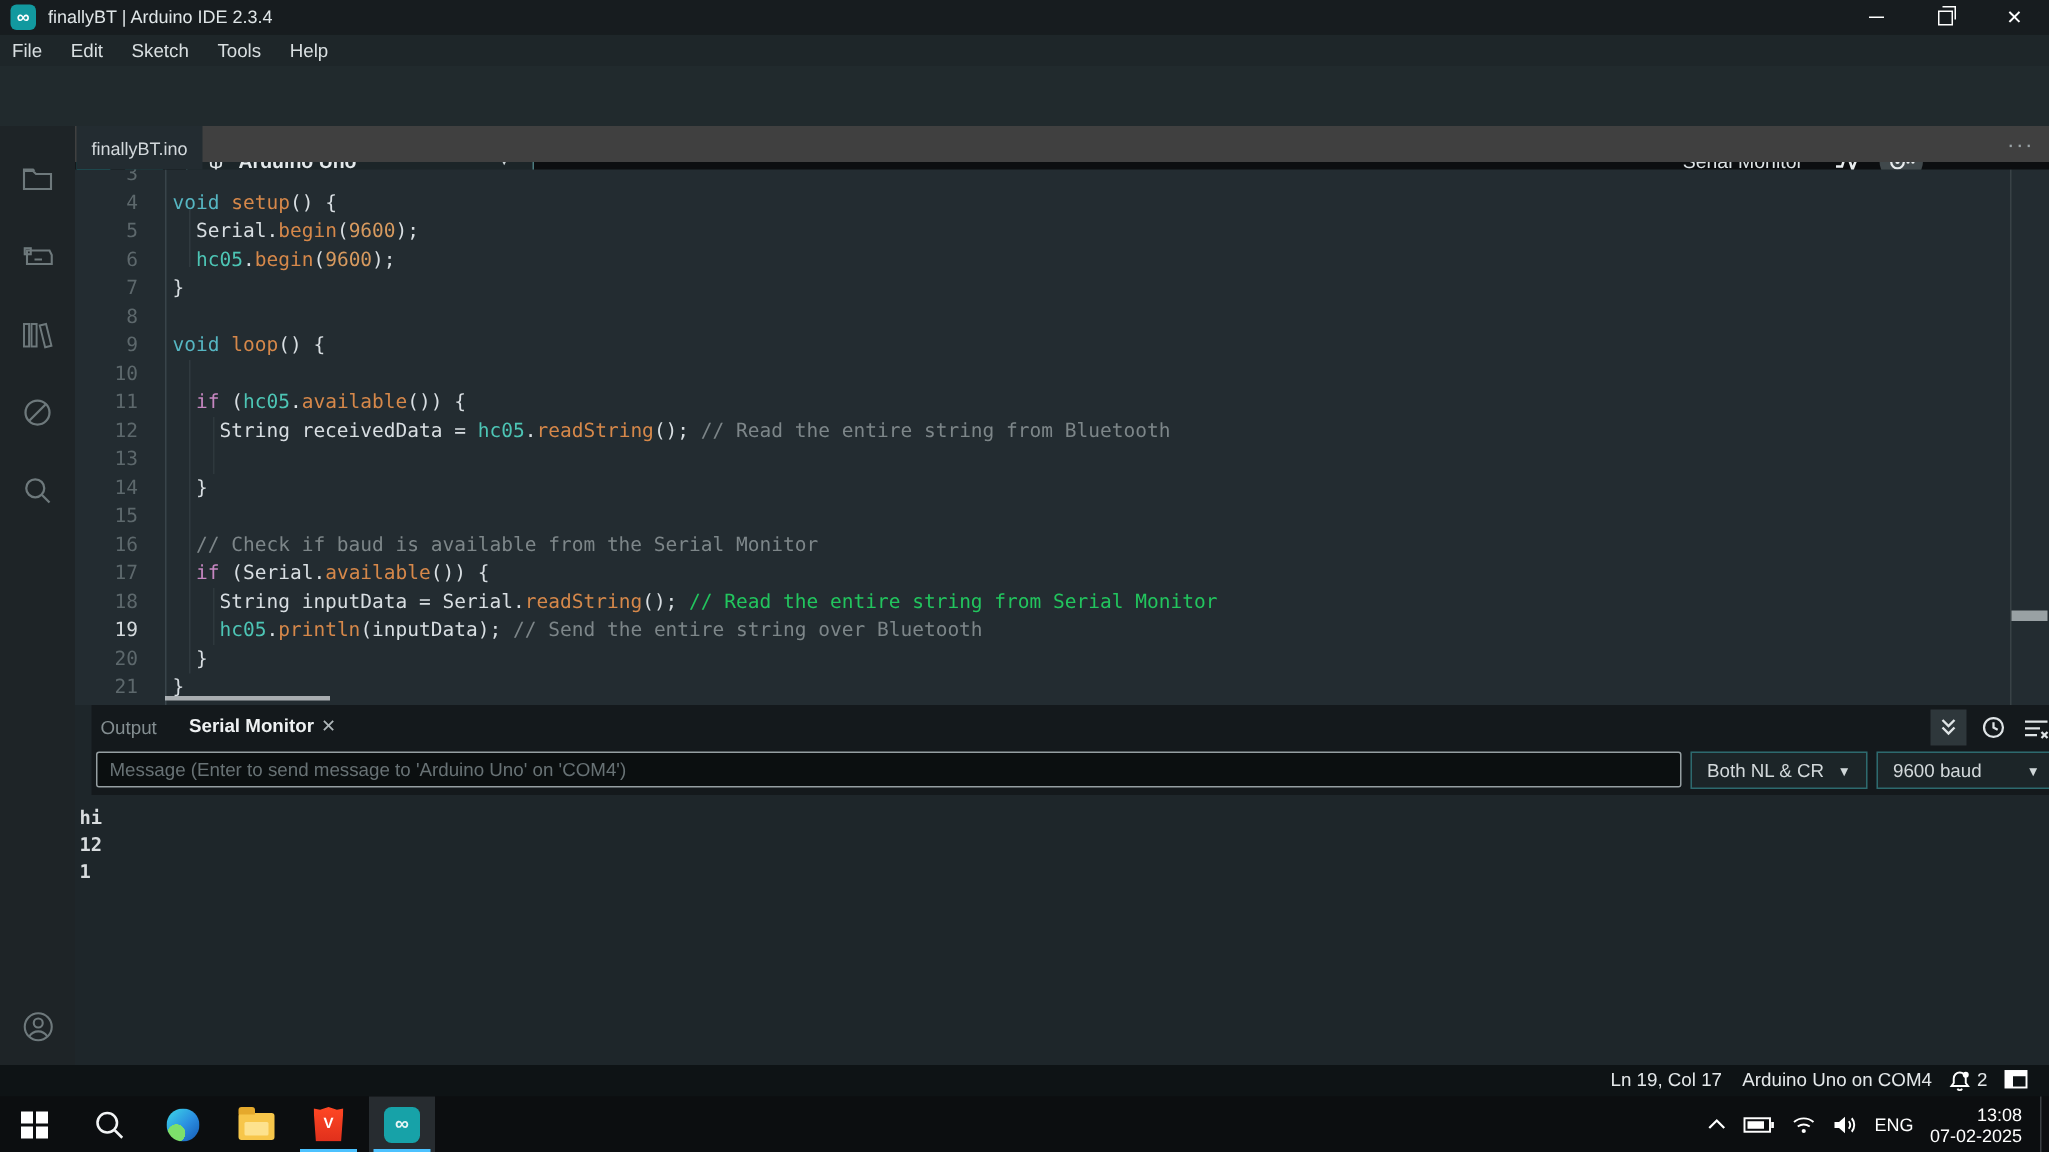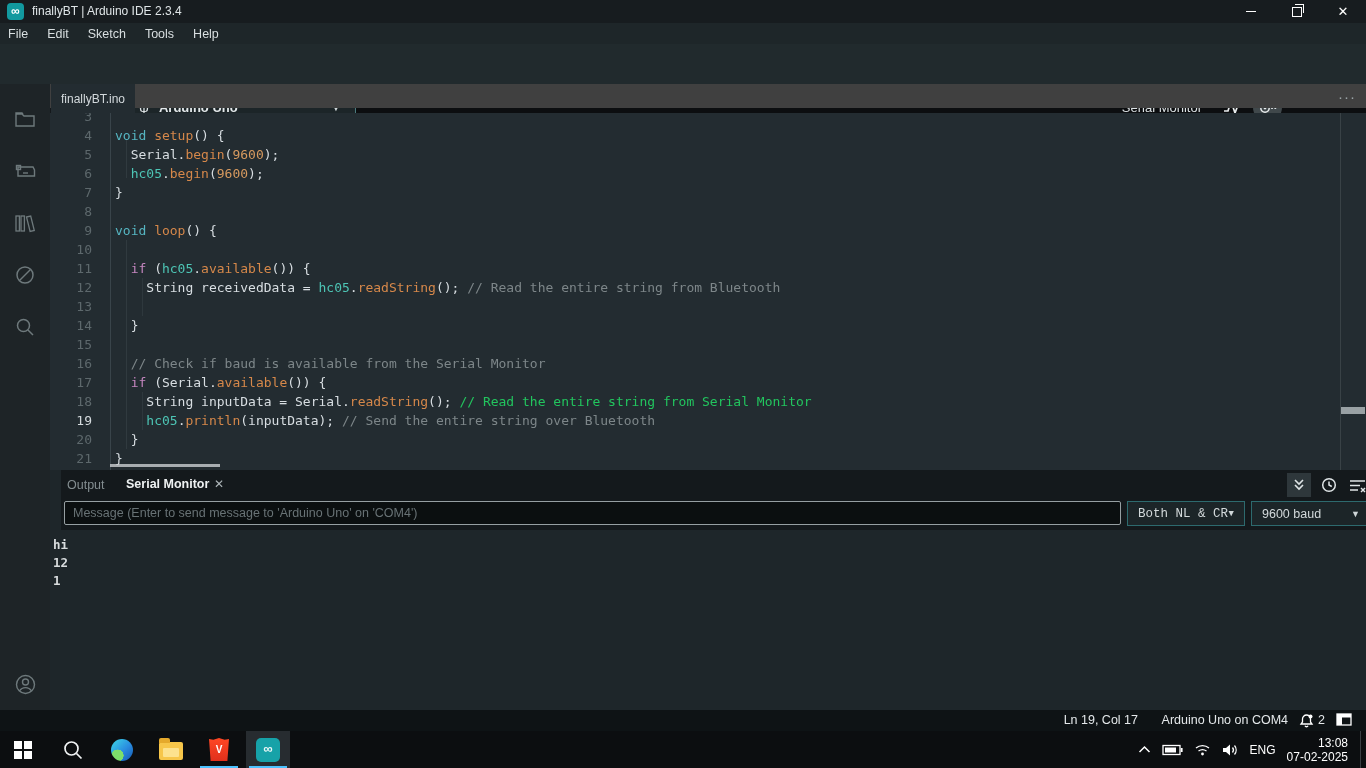--- a/index.html
+++ b/index.html
@@ -60,28 +60,28 @@
   .panel-icon{position:absolute;top:3px;width:24px;height:24px;display:flex;align-items:center;justify-content:center;color:#d6dcde;}
   #icon-collapse{right:66px;background:#2e373b;}
   #icon-clock{right:36px;}
   #icon-clear{right:8px;}
   #msg-input{position:absolute;left:3px;top:31px;width:1057px;height:24px;box-sizing:border-box;background:#0b0f10;
     border:1px solid #969fa2;border-radius:2px;color:#dfe4e6;font-size:12.5px;padding:0 8px;
     font-family:"Liberation Sans",sans-serif;outline:none;}
   #msg-input::placeholder{color:#68727576;color:#687275;}
   .dropdown{position:absolute;top:31px;height:25px;box-sizing:border-box;background:#1c2528;border:1px solid #2d6a6e;
     display:flex;align-items:center;color:#d3d9db;font-size:12.5px;padding:0 10px;}
-  #dd-lineending{left:1066px;width:118px;font-family:Liberation Mono, monospace;}
+  #dd-lineending{left:1066px;width:118px;}
   #dd-baud{left:1190px;width:120px;}
   .dd-caret{margin-left:auto;font-size:9px;color:#cfd6d8;}
   #serial-output{position:absolute;left:3px;top:66px;font-family:"DejaVu Sans Mono",monospace;
     font-size:12.5px;line-height:18px;font-weight:bold;color:#d8dcde;}
   
   #statusbar{position:absolute;left:0;top:710px;width:1366px;height:21px;background:#0e1315;color:#e4e8ea;font-size:12.5px;}
-  #status-pos{position:absolute;right:228px;top:3px;padding-left:20px;}
+  #status-pos{position:absolute;right:218px;top:3px;padding-left:20px;}
   #status-board{position:absolute;right:78px;top:3px;}
   #status-bell{position:absolute;right:52px;top:3px;display:flex;align-items:center;color:#fff;}
   #status-count{position:absolute;right:41px;top:3px;}
   #status-panel-icon{position:absolute;right:14px;top:3px;}
   
   #taskbar{position:absolute;left:0;top:731px;width:1366px;height:37px;background:#0c0e10;}
   .tb-item{position:absolute;top:0;width:44px;height:37px;display:flex;align-items:center;justify-content:center;}
   #task-arduino{background:#272c30;}
   .task-underline{position:absolute;bottom:0;left:3px;right:3px;height:2px;background:#4cc2ff;}
   #start-glyph{display:grid;grid-template-columns:8px 8px;grid-template-rows:8px 8px;gap:2px;}

